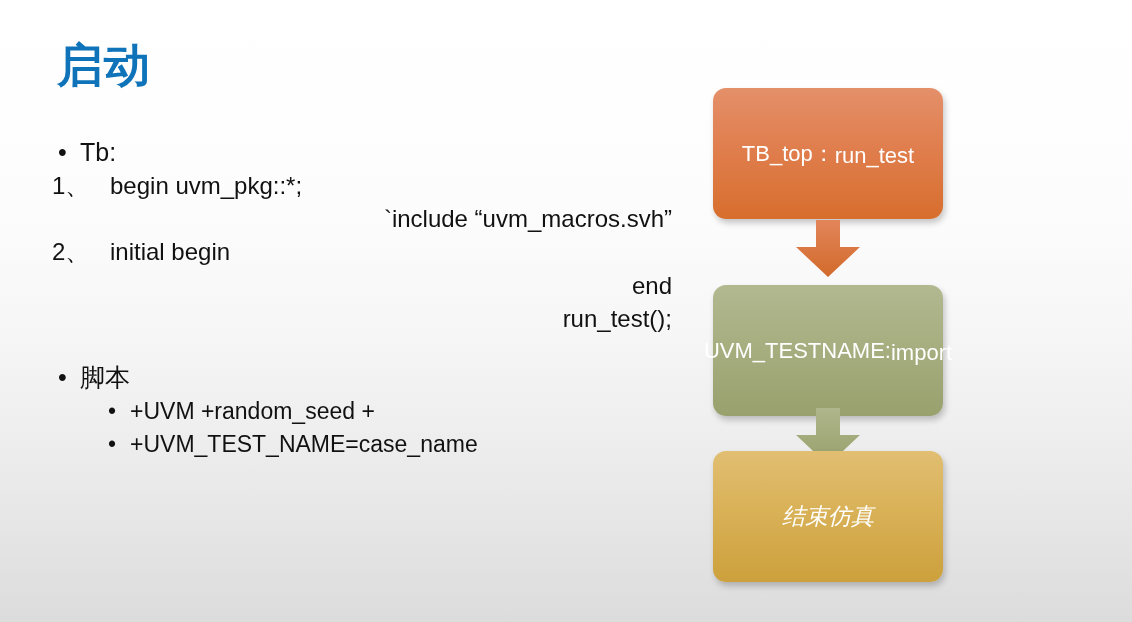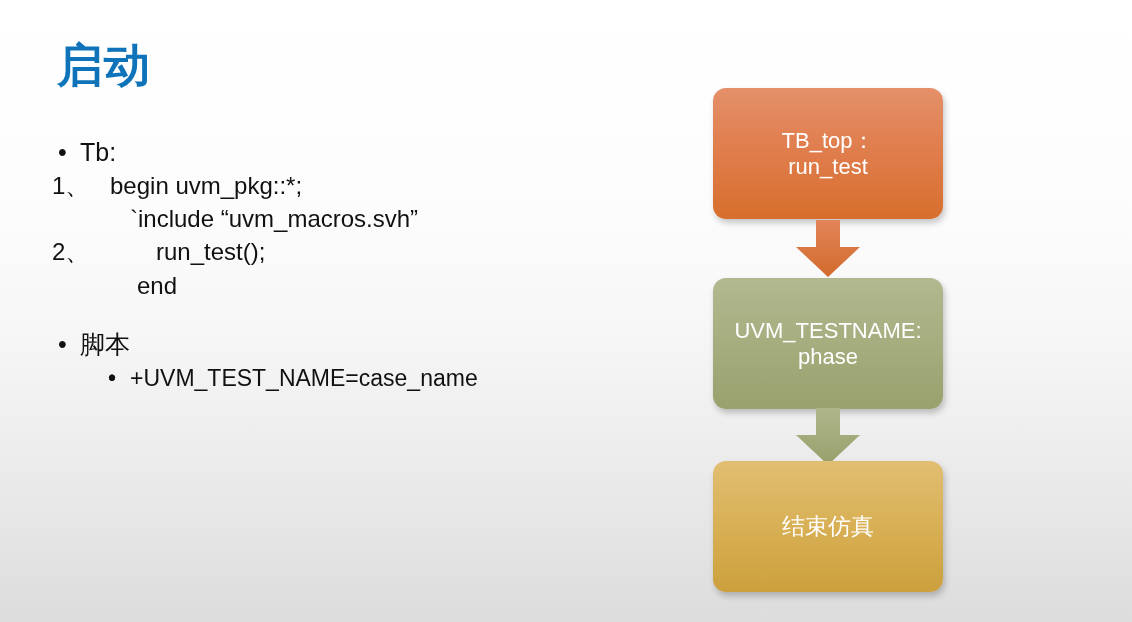--- a/index.html
+++ b/index.html
@@ -84,20 +84,21 @@
     line-height: 1.05;
     color: #111111;
   }
 
   .plain {
     font-size: 24px;
     color: #111111;
     line-height: 1.05;
     margin-top: 8px;
     white-space: nowrap;
+    text-align: right;
   }
   .ind-1 { padding-left: 78px; }
   .ind-2 { padding-left: 104px; }
   .ind-3 { padding-left: 85px; }
 
   .gap-block { height: 34px; }
 
   .lvl2 {
     position: relative;
     padding-left: 78px;
@@ -125,48 +126,49 @@
     height: 510px;
   }
 
   .node {
     position: absolute;
     left: 0;
     width: 230px;
     border-radius: 13px;
     box-sizing: border-box;
     display: flex;
-    flex-direction: column;
+    flex-direction: row;
     align-items: center;
     justify-content: center;
     color: #FFFFFF;
     text-align: center;
     box-shadow: 2px 4px 6px rgba(0,0,0,0.22);
   }
   .node .line {
     font-size: 22px;
     line-height: 1.0;
     white-space: nowrap;
   }
   .node .line + .line { margin-top: 4px; }
 
   .node-start {
     top: 0px;
     height: 131px;
     background: linear-gradient(to bottom, #E4906A 0%, #E07E4E 45%, #D76E2D 100%);
   }
   .node-mid {
-    top: 190px;
+    top: 197px;
     height: 131px;
     background: linear-gradient(to bottom, #B2B890 0%, #A7AE80 45%, #99A16E 100%);
   }
   .node-end {
-    top: 373px;
+    top: 363px;
     height: 131px;
     background: linear-gradient(to bottom, #E1BE72 0%, #D9B157 45%, #CCA03C 100%);
+    font-style: italic;
   }
   .node-end .line { font-size: 23px; }
 
   
   .arrow {
     position: absolute;
     left: 82px;
     width: 66px;
     height: 58px;
   }
@@ -190,34 +192,36 @@
 
     <div class="numbered">
       <span class="num">1、</span>
       <span>begin uvm_pkg::*;</span>
     </div>
 
     <div class="plain ind-1">`include “uvm_macros.svh”</div>
 
     <div class="numbered">
       <span class="num">2、</span>
-    </div>
-
+      <span>initial begin</span>
+    </div>
+
+    <div class="plain ind-3">end</div>
     <div class="plain ind-2">run_test();</div>
-    <div class="plain ind-3">end</div>
 
     <div class="gap-block"></div>
 
     <div class="lvl1">
       <span class="dot">•</span>
       <span>脚本</span>
     </div>
 
     <div class="lvl2">
       <span class="dot2">•</span>
+      <span>+UVM +random_seed +</span>
     </div>
 
     <div class="lvl2">
       <span class="dot2">•</span>
       <span>+UVM_TEST_NAME=case_name</span>
     </div>
 
   </div>
 
   <div class="flow">
@@ -234,21 +238,21 @@
             <stop offset="0%" stop-color="#E2855A"></stop>
             <stop offset="100%" stop-color="#D26A2B"></stop>
           </linearGradient>
         </defs>
         <polygon points="21,0 45,0 45,27 65,27 33,57 1,27 21,27" fill="url(#gOrange)"></polygon>
       </svg>
     </div>
 
     <div class="node node-mid">
       <div class="line">UVM_TESTNAME:</div>
-      <div class="line">phase</div>
+      <div class="line">import</div>
     </div>
 
     <div class="arrow arrow-2">
       <svg width="66" height="58" viewBox="0 0 66 58">
         <defs>
           <linearGradient id="gGreen" x1="0" y1="0" x2="0" y2="1">
             <stop offset="0%" stop-color="#AFB68B"></stop>
             <stop offset="100%" stop-color="#98A06C"></stop>
           </linearGradient>
         </defs>

